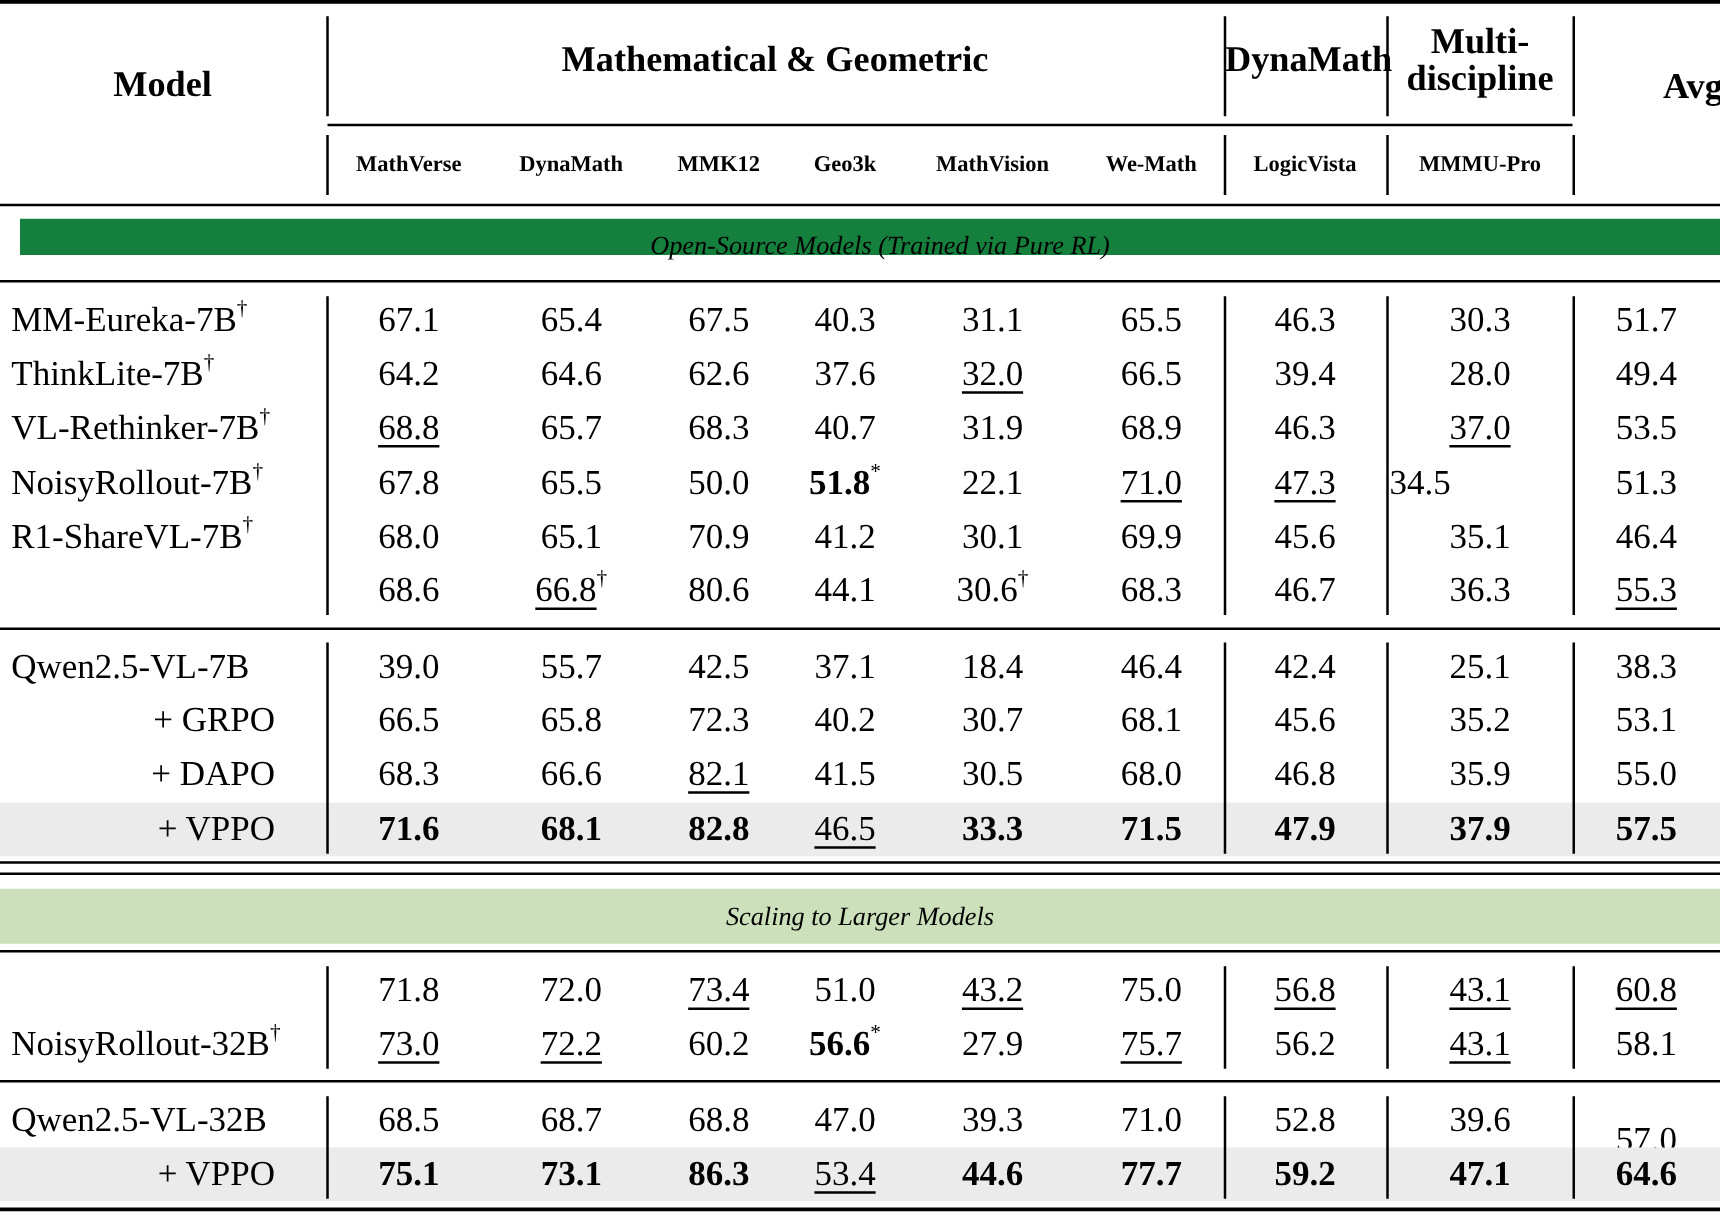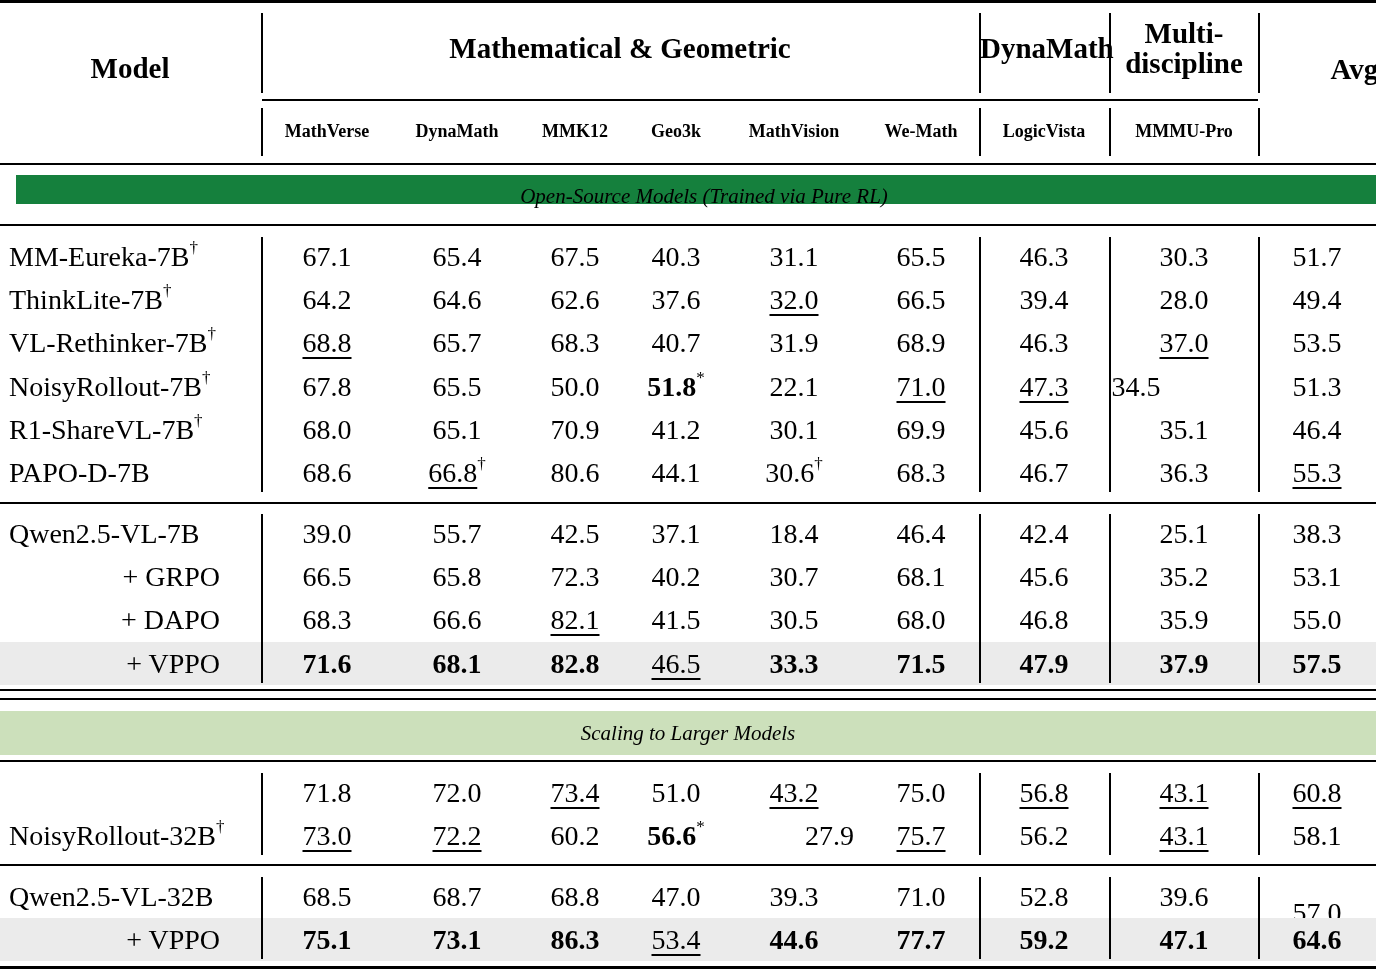--- a/index.html
+++ b/index.html
@@ -115,21 +115,20 @@
         <div class="cell" style="left: 397px; width: 120px;"><span>65.1</span></div>
         <div class="cell" style="left: 515px; width: 120px;"><span>70.9</span></div>
         <div class="cell" style="left: 616px; width: 120px;"><span>41.2</span></div>
         <div class="cell" style="left: 734px; width: 120px;"><span>30.1</span></div>
         <div class="cell" style="left: 861px; width: 120px;"><span>69.9</span></div>
         <div class="cell" style="left: 984px; width: 120px;"><span>45.6</span></div>
         <div class="cell" style="left: 1124px; width: 120px;"><span>35.1</span></div>
         <div class="cell" style="left: 1257px; width: 120px;"><span>46.4</span></div>
       </div>
       <div class="row" style="top: 451px;">
-        <div class="model left"><span>PAPO-D-7B</span></div>
         <div class="cell" style="left: 267px; width: 120px;"><span>68.6</span></div>
         <div class="cell" style="left: 397px; width: 120px;"><span class="u">66.8</span><sup>†</sup></div>
         <div class="cell" style="left: 515px; width: 120px;"><span>80.6</span></div>
         <div class="cell" style="left: 616px; width: 120px;"><span>44.1</span></div>
         <div class="cell" style="left: 734px; width: 120px;"><span>30.6</span><sup>†</sup></div>
         <div class="cell" style="left: 861px; width: 120px;"><span>68.3</span></div>
         <div class="cell" style="left: 984px; width: 120px;"><span>46.7</span></div>
         <div class="cell" style="left: 1124px; width: 120px;"><span>36.3</span></div>
         <div class="cell" style="left: 1257px; width: 120px;"><span class="u">55.3</span></div>
       </div>
@@ -213,21 +212,21 @@
         <div class="cell" style="left: 984px; width: 120px;"><span class="u">56.8</span></div>
         <div class="cell" style="left: 1124px; width: 120px;"><span class="u">43.1</span></div>
         <div class="cell" style="left: 1257px; width: 120px;"><span class="u">60.8</span></div>
       </div>
       <div class="row" style="top: 814.2px;">
         <div class="model left"><span>NoisyRollout-32B</span><sup>†</sup></div>
         <div class="cell" style="left: 267px; width: 120px;"><span class="u">73.0</span></div>
         <div class="cell" style="left: 397px; width: 120px;"><span class="u">72.2</span></div>
         <div class="cell" style="left: 515px; width: 120px;"><span>60.2</span></div>
         <div class="cell" style="left: 616px; width: 120px;"><span class="b">56.6</span><sup>*</sup></div>
-        <div class="cell" style="left: 734px; width: 120px; text-align: right;"><span>27.9</span></div>
+        <div class="cell" style="left: 734px; width: 120px;"><span>27.9</span></div>
         <div class="cell" style="left: 861px; width: 120px;"><span class="u">75.7</span></div>
         <div class="cell" style="left: 984px; width: 120px;"><span>56.2</span></div>
         <div class="cell" style="left: 1124px; width: 120px;"><span class="u">43.1</span></div>
         <div class="cell" style="left: 1257px; width: 120px;"><span>58.1</span></div>
       </div>
       <div class="vline" style="left: 261px; top: 773px; height: 82.4px;"></div>
       <div class="vline" style="left: 979px; top: 773px; height: 82.4px;"></div>
       <div class="vline" style="left: 1109px; top: 773px; height: 82.4px;"></div>
       <div class="vline" style="left: 1258px; top: 773px; height: 82.4px;"></div>
     </div>

